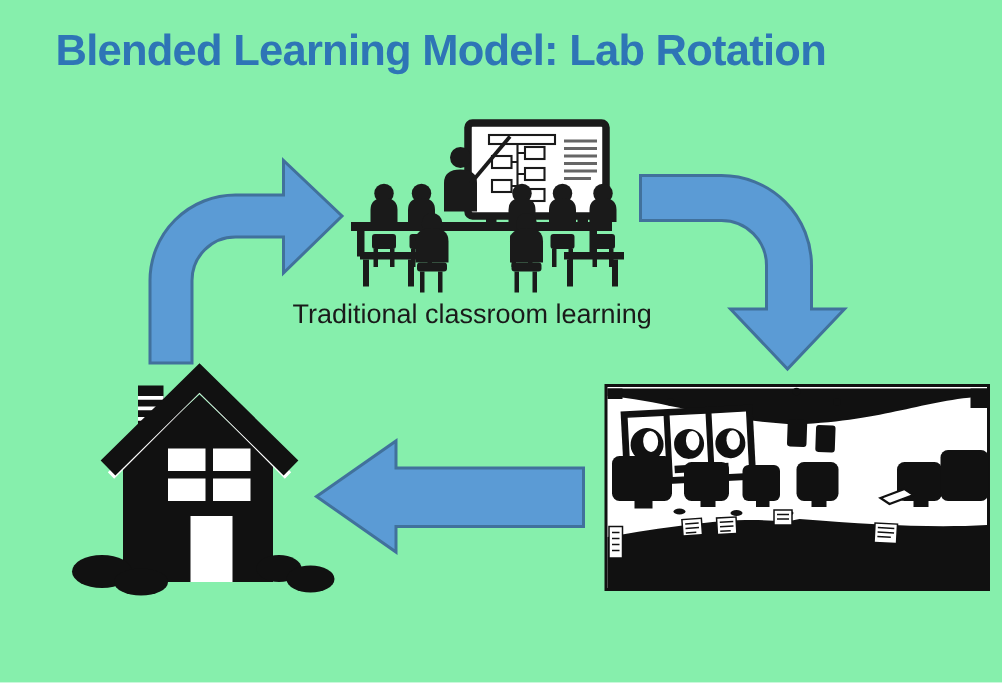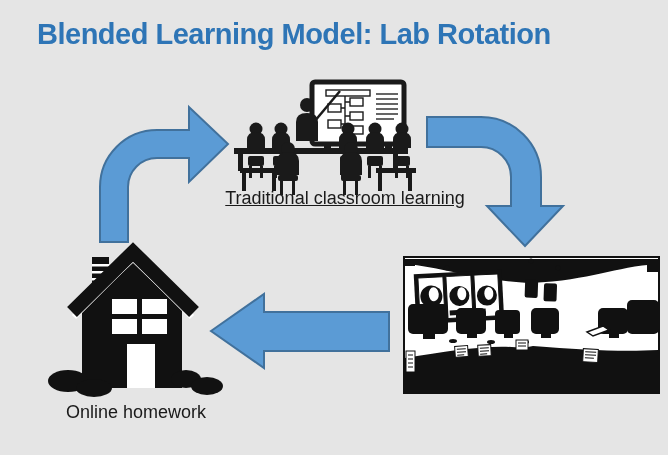--- a/index.html
+++ b/index.html
@@ -1,27 +1,27 @@
 <!DOCTYPE html>
 <html><head>
 <meta charset="utf-8">
 <style>
   html,body{margin:0;padding:0;background:#fff;}
   .canvas{
-    position:relative;width:668px;height:455px;background:#e5e5e5;overflow:hidden;
+    position:relative;width:668px;height:455px;background:#86efac;overflow:hidden;
     font-family:"Liberation Sans",sans-serif;color:#1a1a1a;
   }
   .title{
     position:absolute;left:37px;top:18px;width:600px;
     font-size:29px;font-weight:bold;color:#2E75B6;letter-spacing:-0.5px;white-space:nowrap;
   }
   .caption{
     position:absolute;font-size:18px;color:#1a1a1a;white-space:nowrap;
   }
-  .caption.classroom{left:195px;top:188px;width:300px;text-align:center;text-decoration:underline;}
+  .caption.classroom{left:195px;top:199px;width:300px;}
   .caption.lab{left:368px;top:401px;}
   .caption.homework{left:46px;top:402px;width:180px;text-align:center;}
   svg{position:absolute;overflow:visible;}
   .arrow-layer{left:0;top:0;}
   .illus-classroom{left:228px;top:78px;}
   .illus-house{left:48px;top:243px;}
   .illus-lab{left:403px;top:256px;}
 </style>
 </head>
 <body>
@@ -222,15 +222,14 @@
       <rect x="94" y="76" width="25" height="15"></rect>
     </g>
     <rect x="79" y="101" width="28" height="44" fill="#fff"></rect>
     <g fill="#111">
       <ellipse cx="20" cy="138" rx="20" ry="11"></ellipse>
       <ellipse cx="46" cy="145" rx="18" ry="9"></ellipse>
       <ellipse cx="138" cy="136" rx="15" ry="9"></ellipse>
       <ellipse cx="159" cy="143" rx="16" ry="9"></ellipse>
     </g>
   </svg>
-  <div class="caption homework">Online homework</div>
 
 </div>
 
 </body></html>

